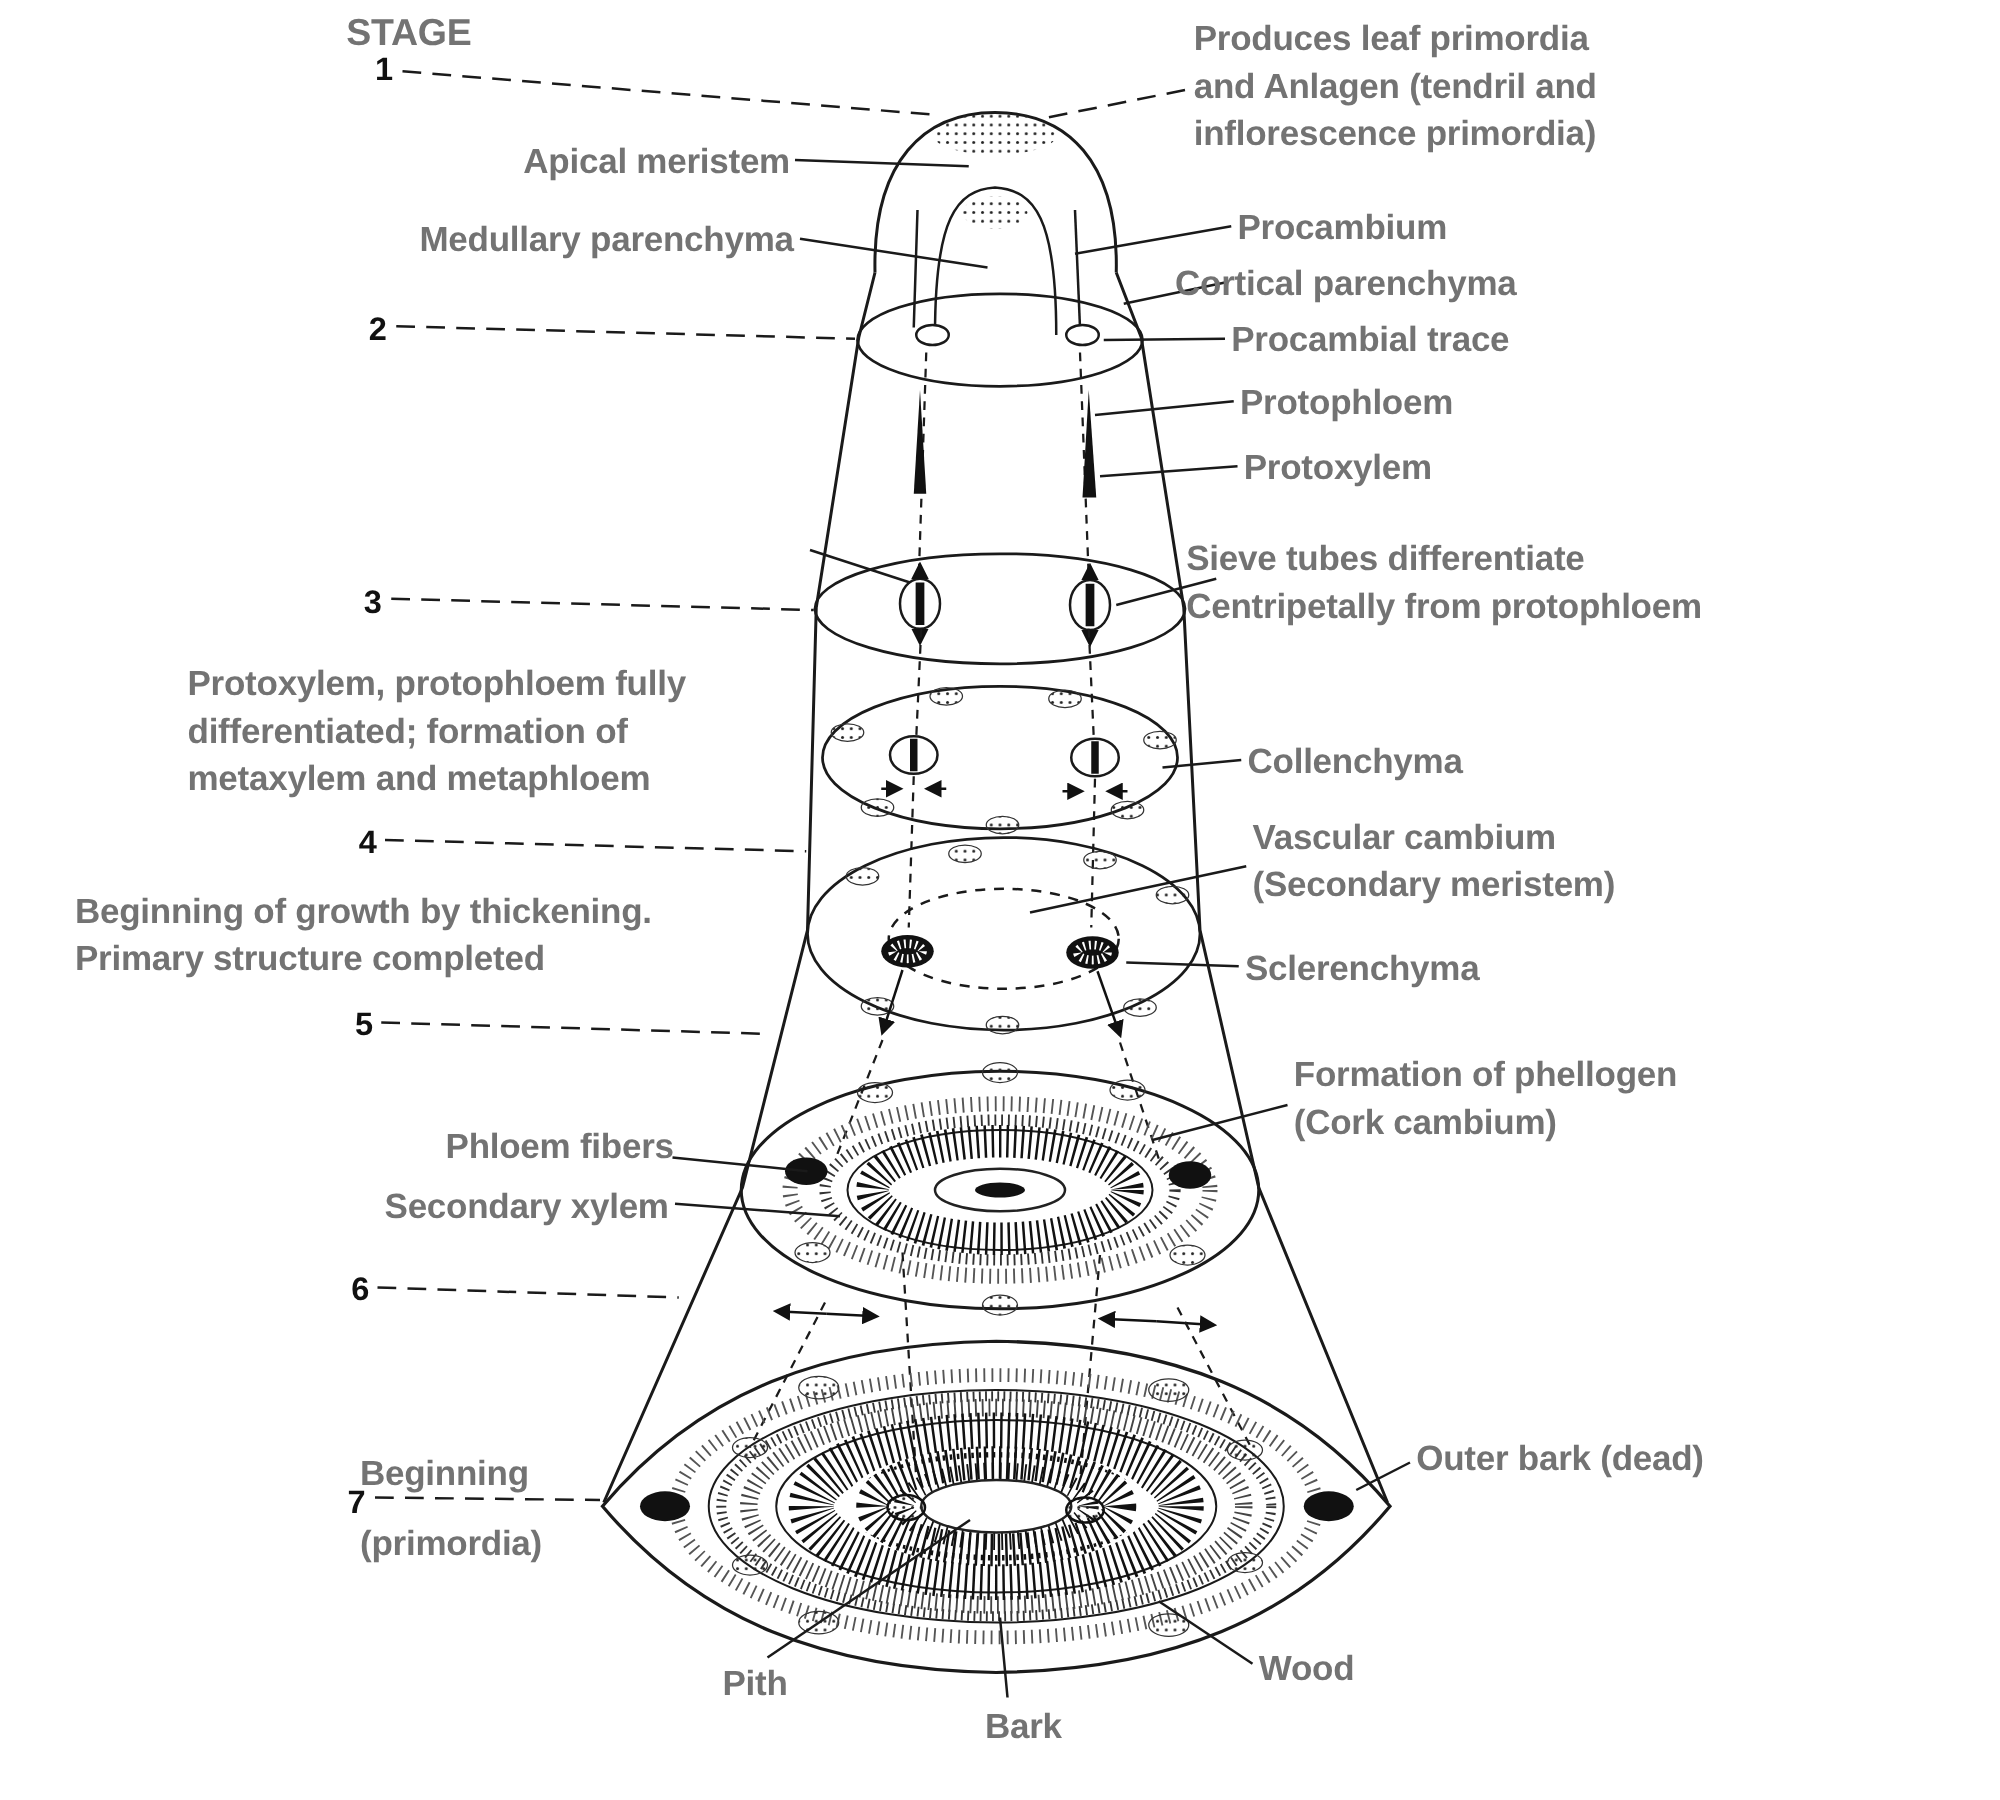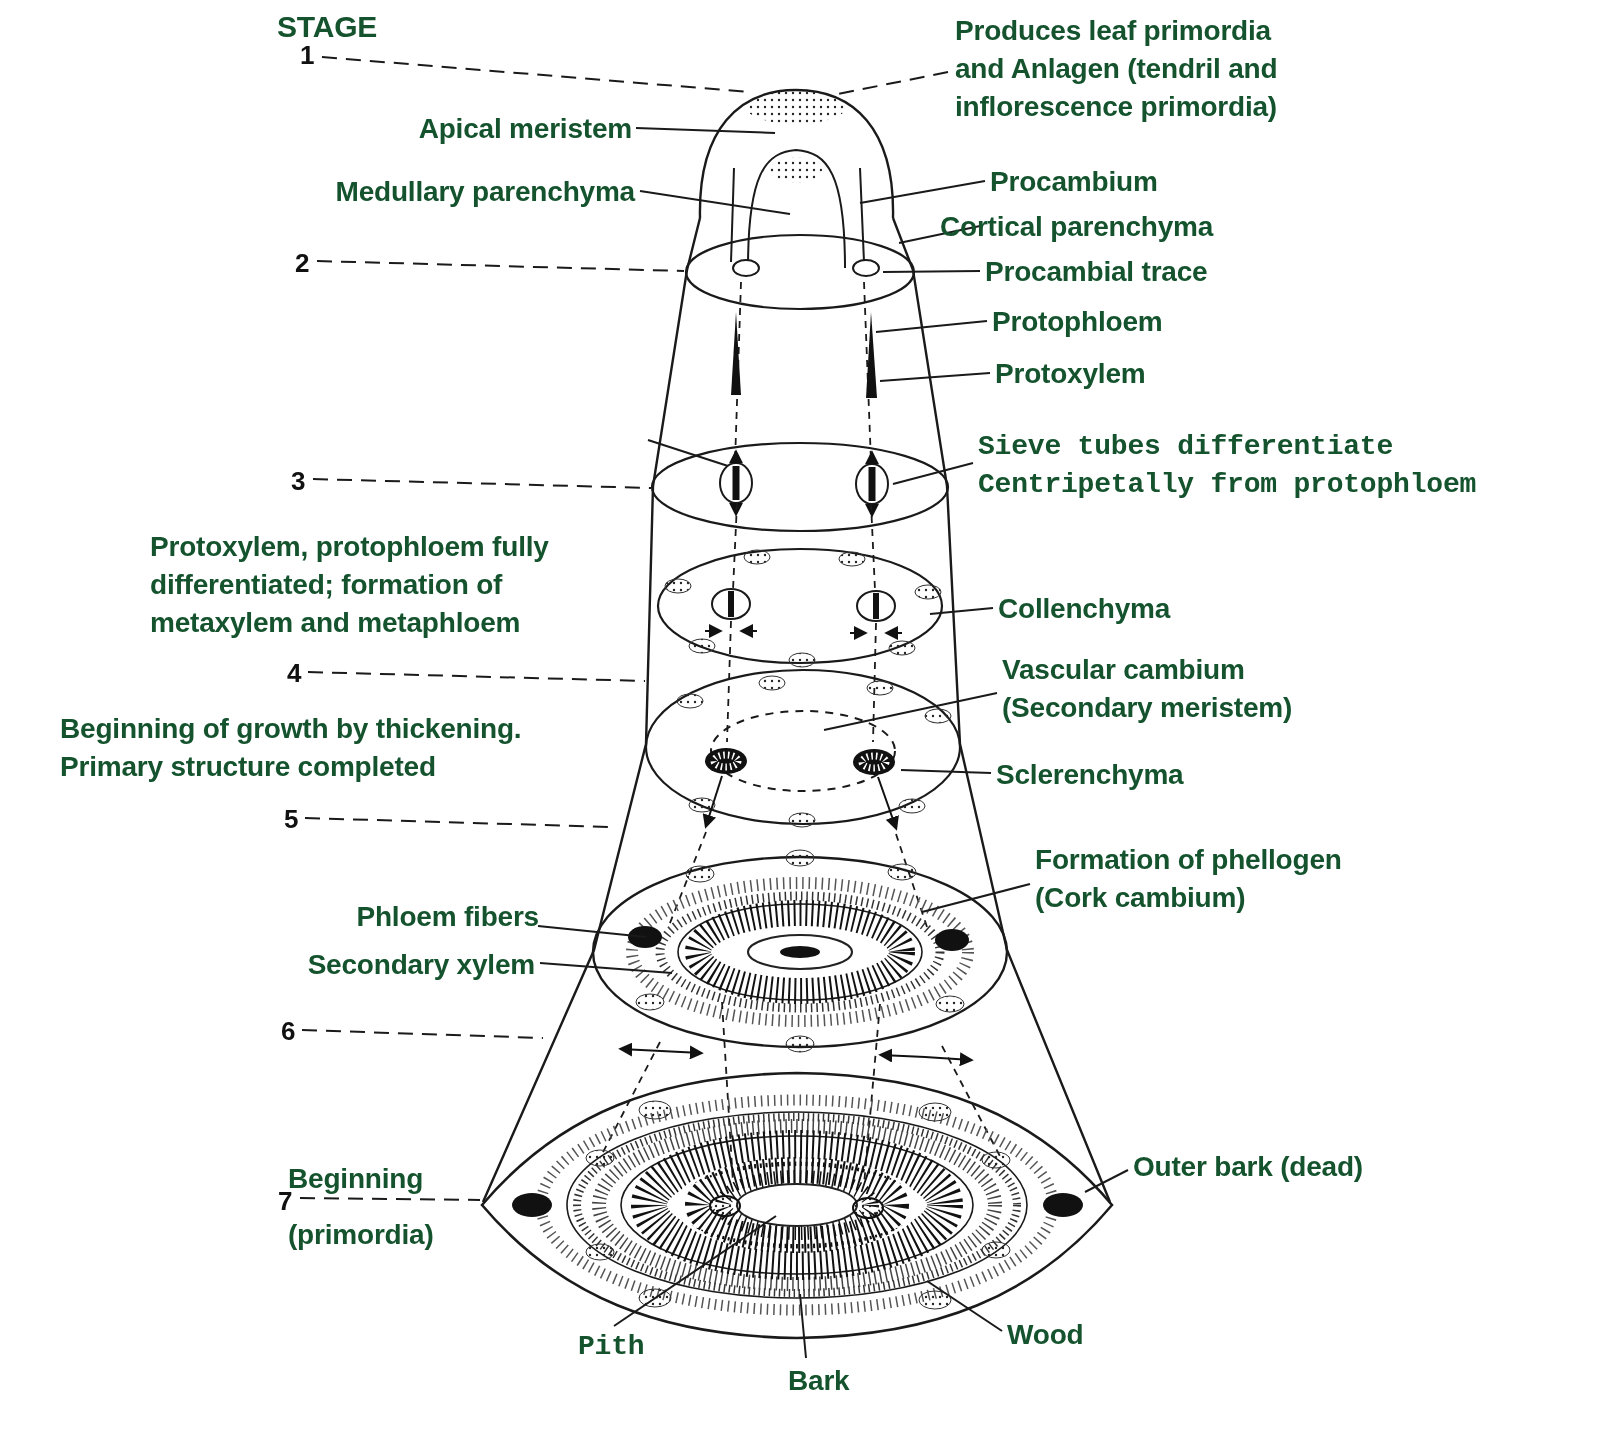--- a/index.html
+++ b/index.html
@@ -1,20 +1,20 @@
 <!DOCTYPE html>
 <html><head>
 <meta charset="utf-8">
 <style>
   html,body{margin:0;padding:0;background:#ffffff;}
   .figure{position:relative;width:1600px;height:1440px;background:#ffffff;
           font-family:"Liberation Sans",sans-serif;color:#111;overflow:hidden;}
   .art{position:absolute;left:0;top:0;width:1600px;height:1440px;}
   .lbl{position:absolute;font-weight:700;font-size:28px;line-height:38px;
-       white-space:pre-line;letter-spacing:-0.2px;color:#14532d;}
+       white-space:pre-line;letter-spacing:-0.2px;color:#737373;}
   .r{text-align:right;}
   .title{font-size:30px;}
   .num{position:absolute;font-weight:700;font-size:26px;color:#111;}
 </style>
 </head>
 <body>
 
 <div class="figure">
 
   <svg class="art" viewBox="0 0 1600 1440">
@@ -209,32 +209,32 @@
   <div class="lbl r" style="left:230px;top:173px;width:405px;">Medullary parenchyma</div>
   <div class="lbl" style="left:150px;top:528px;width:520px;">Protoxylem, protophloem fully
 differentiated; formation of
 metaxylem and metaphloem</div>
   <div class="lbl" style="left:60px;top:710px;width:580px;">Beginning of growth by thickening.
 Primary structure completed</div>
   <div class="lbl r" style="left:304px;top:898px;width:235px;">Phloem fibers</div>
   <div class="lbl r" style="left:255px;top:946px;width:280px;">Secondary xylem</div>
   <div class="lbl" style="left:288px;top:1160px;">Beginning</div>
   <div class="lbl" style="left:288px;top:1216px;">(primordia)</div>
-  <div class="lbl" style="left:578px;top:1328px;font-family:Liberation Mono, monospace;">Pith</div>
+  <div class="lbl" style="left:578px;top:1328px;">Pith</div>
   <div class="lbl" style="left:788px;top:1362px;">Bark</div>
 
   <div class="lbl" style="left:955px;top:12px;width:450px;">Produces leaf primordia
 and Anlagen (tendril and
 inflorescence primordia)</div>
   <div class="lbl" style="left:990px;top:163px;">Procambium</div>
   <div class="lbl" style="left:940px;top:208px;">Cortical parenchyma</div>
   <div class="lbl" style="left:985px;top:253px;">Procambial trace</div>
   <div class="lbl" style="left:992px;top:303px;">Protophloem</div>
   <div class="lbl" style="left:995px;top:355px;">Protoxylem</div>
-  <div class="lbl" style="left:978px;top:428px;width:540px;font-family:Liberation Mono, monospace;">Sieve tubes differentiate
+  <div class="lbl" style="left:949px;top:428px;width:540px;">Sieve tubes differentiate
 Centripetally from protophloem</div>
   <div class="lbl" style="left:998px;top:590px;">Collenchyma</div>
   <div class="lbl" style="left:1002px;top:651px;width:420px;">Vascular cambium
 (Secondary meristem)</div>
   <div class="lbl" style="left:996px;top:756px;">Sclerenchyma</div>
   <div class="lbl" style="left:1035px;top:841px;width:420px;">Formation of phellogen
 (Cork cambium)</div>
   <div class="lbl" style="left:1133px;top:1148px;">Outer bark (dead)</div>
   <div class="lbl" style="left:1007px;top:1316px;">Wood</div>
 

